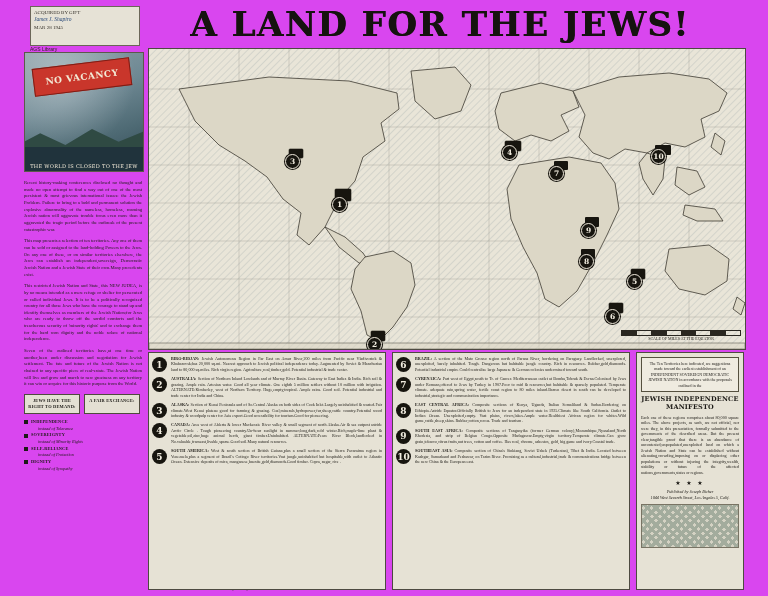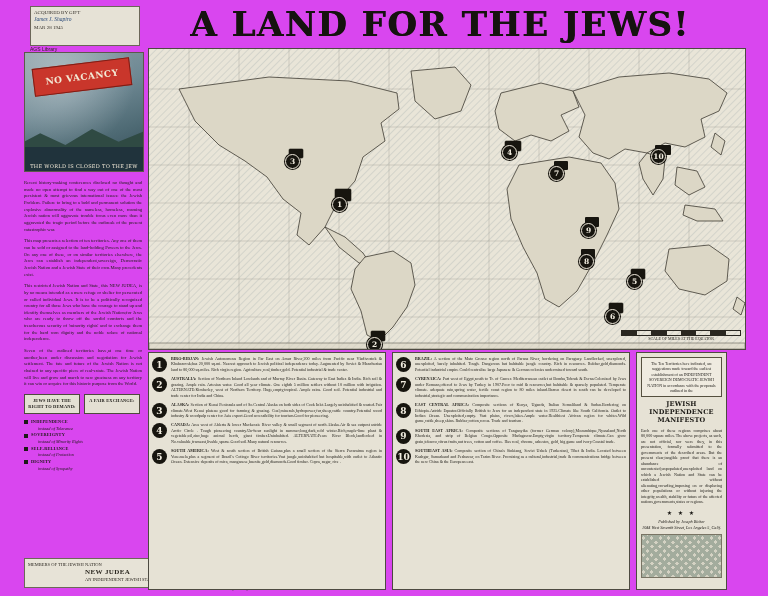--- a/index.html
+++ b/index.html
@@ -124,21 +124,21 @@
   .entries{
     position:absolute;left:148px;top:352px;width:596px;height:238px;
     display:flex;gap:6px;
   }
   .col{
     border:1px solid #4d4a41;background:#e6e2d5;
     box-sizing:border-box;padding:3px 3px;
   }
   .col.a{width:238px;}
   .col.b{width:238px;}
-  .col.c{width:91px;padding:4px;}
+  .col.c{width:108px;padding:4px;}
   .entry{display:flex;gap:4px;margin-bottom:4px;}
   .ball{
     width:15px;height:15px;border-radius:50%;background:#17150f;color:#f2ede0;
     font-family:"DejaVu Serif", serif;font-weight:bold;font-size:9px;
     display:flex;align-items:center;justify-content:center;flex:none;margin-top:1px;
   }
   .etext{
     font-family:"Liberation Serif", serif;font-size:4.1px;line-height:1.33;
     text-align:justify;color:#201e19;
   }
@@ -239,26 +239,20 @@
       <div class="item">
         <span class="sq"></span>
         <span class="tx">
           <b>DIGNITY</b>
           <span class="sub">instead of Sympathy</span>
         </span>
       </div>
     </div>
   </div>
 
-  <div class="footstrip">
-    <span class="c1">MEMBERS OF THE JEWISH NATION</span>
-    <span class="c2">NEW JUDEA</span>
-    <span class="c3">AN INDEPENDENT JEWISH STATE</span>
-    <span class="c4">Est. 1945</span>
-  </div>
   <div class="cornerstamp">[1945]</div>
 
   <div class="mapwrap">
     <svg width="596" height="300" viewBox="0 0 596 300">
       <defs>
         <pattern id="hatch" width="5" height="5" patternUnits="userSpaceOnUse" patternTransform="rotate(45)">
           <line x1="0" y1="0" x2="0" y2="5" stroke="#9aa5a8" stroke-width="1"></line>
         </pattern>
       </defs>
       <rect x="0" y="0" width="596" height="300" fill="#e9e5d8"></rect>

